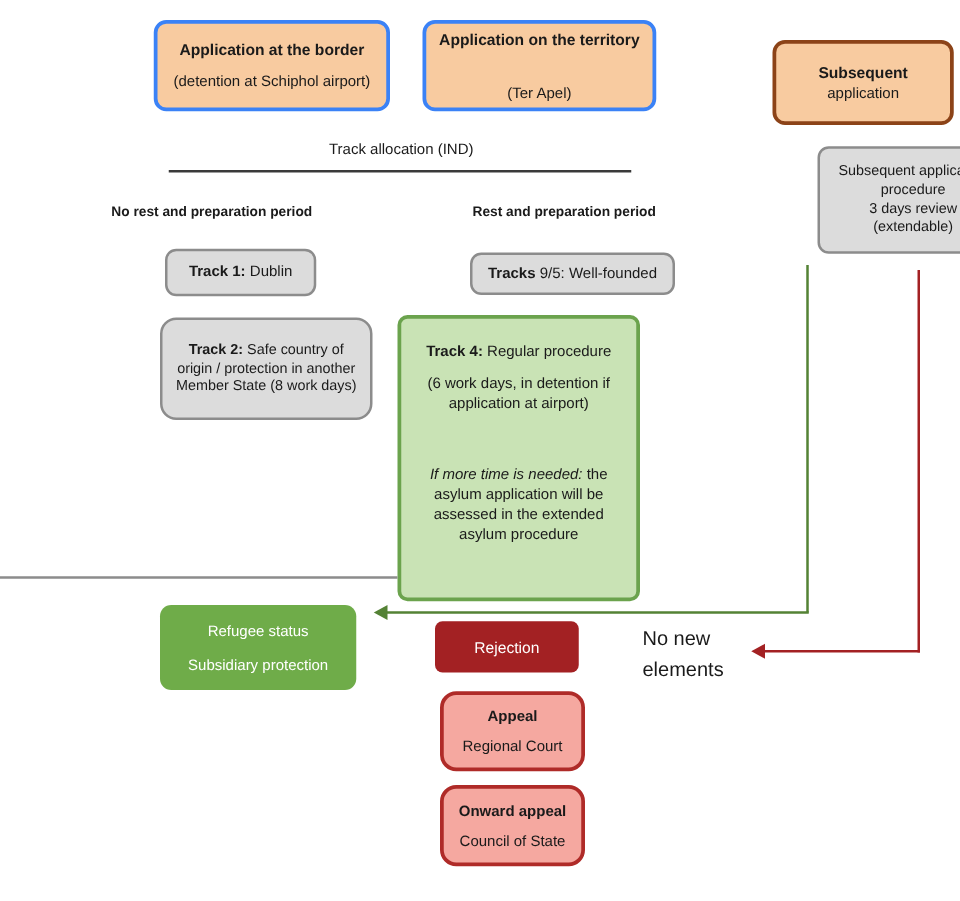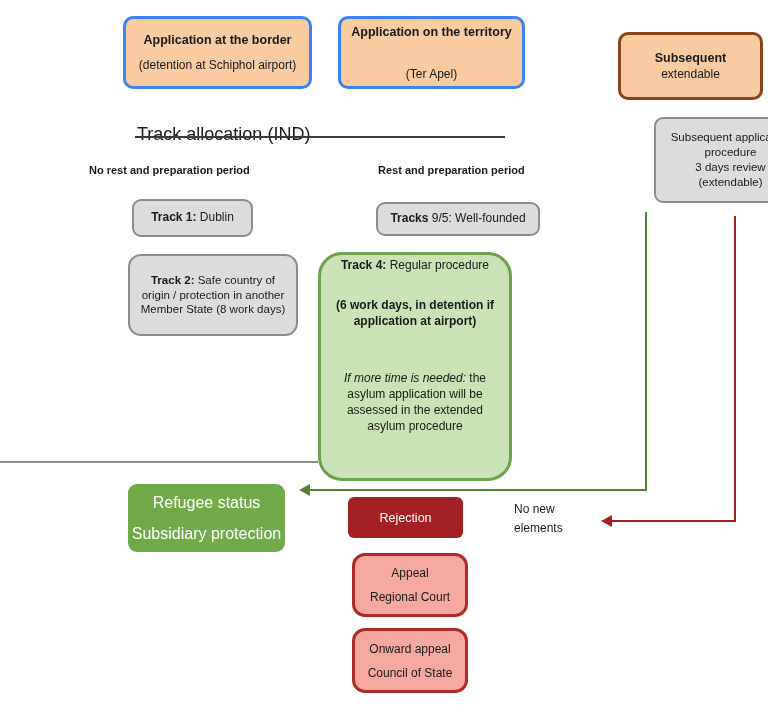--- a/index.html
+++ b/index.html
@@ -14,39 +14,39 @@
   .orange{background:#F8CBA0;border:3px solid #3b82f6;border-radius:10px;row-gap:11px;}
   .orange .t{font-weight:bold;font-size:12.5px;}
   .orange .s{font-size:12px;}
   .orange.dark-border{border-color:#8C4318;row-gap:2px;}
 
   
   .gray{background:#DCDCDC;border:2.5px solid #8C8C8C;border-radius:9px;font-size:11.5px;line-height:1.3;margin-left:44px;}
   .gray b{font-weight:bold;}
 
   
-  .alloc-title{font-size:18px;text-align:left;margin-top:12px;}
+  .alloc-title{font-size:12px;text-align:center;}
   .hline{background:#3a3a3a;height:1.5px;}
   .col-hdr{font-weight:bold;font-size:11px;white-space:nowrap;}
 
   
-  .track4{background:#C9E3B5;border:3px solid #6BA34D;border-radius:24px;
-          padding:0 10px;display:flex;flex-direction:column;align-items:center;text-align:center;
+  .track4{background:#C9E3B5;border:3px solid #6BA34D;border-radius:8px;
+          padding:16px 10px;display:flex;flex-direction:column;align-items:center;text-align:center;
           font-size:12px;line-height:1.35;}
   .track4 .title{margin-top:2px;}
-  .track4 .detail{margin-top:24px;font-weight:bold;}
+  .track4 .detail{margin-top:9px;}
   .track4 .note{margin-top:40px;}
   .track4 .note i{font-style:italic;}
 
   
-  .refugee{background:#6FAC49;border-radius:9px;color:#ffffff;font-size:16px;row-gap:13px;}
+  .refugee{background:#6FAC49;border-radius:9px;color:#ffffff;font-size:12px;row-gap:13px;}
   .rejection{background:#A32123;border-radius:6px;color:#ffffff;font-size:12.5px;}
   .pinkbox{background:#F5A8A0;border:3px solid #AF2B28;border-radius:13px;font-size:12px;row-gap:10px;}
-  .pinkbox .t{font-weight:normal;}
-  .no-new{font-size:12px;line-height:1.55;}
+  .pinkbox .t{font-weight:bold;}
+  .no-new{font-size:16px;line-height:1.55;}
 
   
   .line{position:absolute;}
   .green-line{background:#548235;}
   .red-line{background:#A32123;}
   .arrowhead-left{position:absolute;width:0;height:0;
     border-top:6px solid transparent;border-bottom:6px solid transparent;}
   .arrowhead-left.green{border-right:11px solid #548235;}
   .arrowhead-left.red{border-right:11px solid #A32123;}
   .divider{background:#8C8C8C;height:1.8px;}
@@ -61,21 +61,21 @@
     <div class="s">(detention at Schiphol airport)</div>
   </div>
 
   <div class="abs box orange" style="left:338px;top:16px;width:187px;height:73px;gap:28px;">
     <div class="t">Application on the territory</div>
     <div class="s">(Ter Apel)</div>
   </div>
 
   <div class="abs box orange dark-border" style="left:618px;top:32px;width:145px;height:68px;justify-content:center;">
     <div class="t">Subsequent</div>
-    <div class="s">extendable</div>
+    <div class="s">application</div>
   </div>
 
   <div class="abs box gray" style="left:610px;top:117px;width:153px;height:86px;padding:4px 6px;">
     <div>Subsequent application procedure</div>
     <div>3 days review</div>
     <div>(extendable)</div>
   </div>
 
   <div class="abs alloc-title" style="left:137px;top:112px;width:368px;">Track allocation (IND)</div>
   <div class="abs hline" style="left:135px;top:136px;width:370px;"></div>

